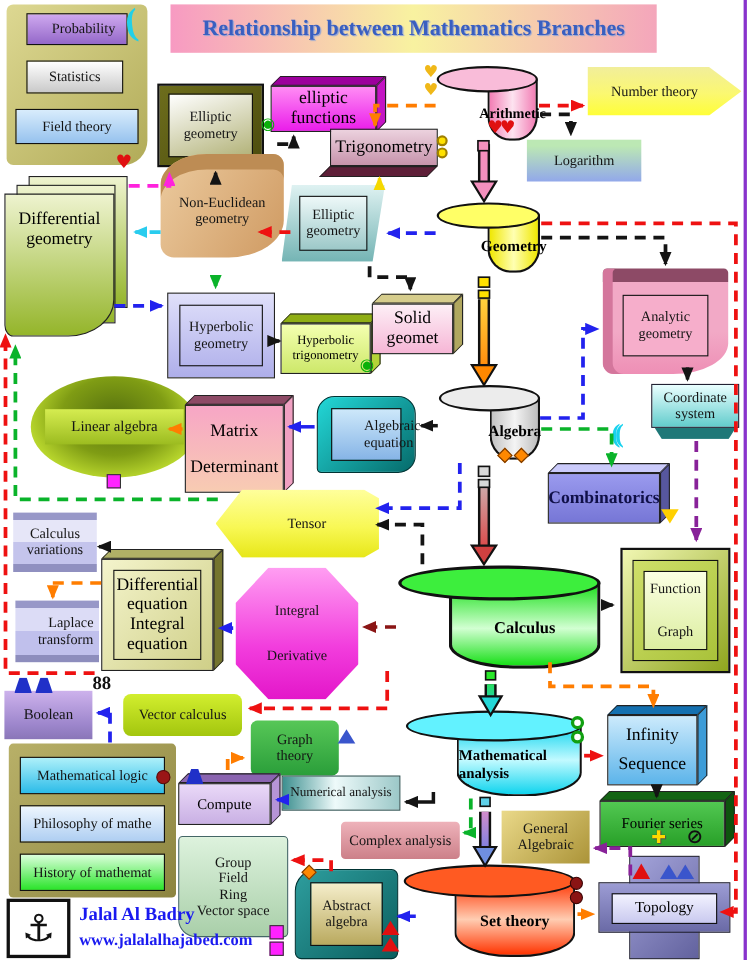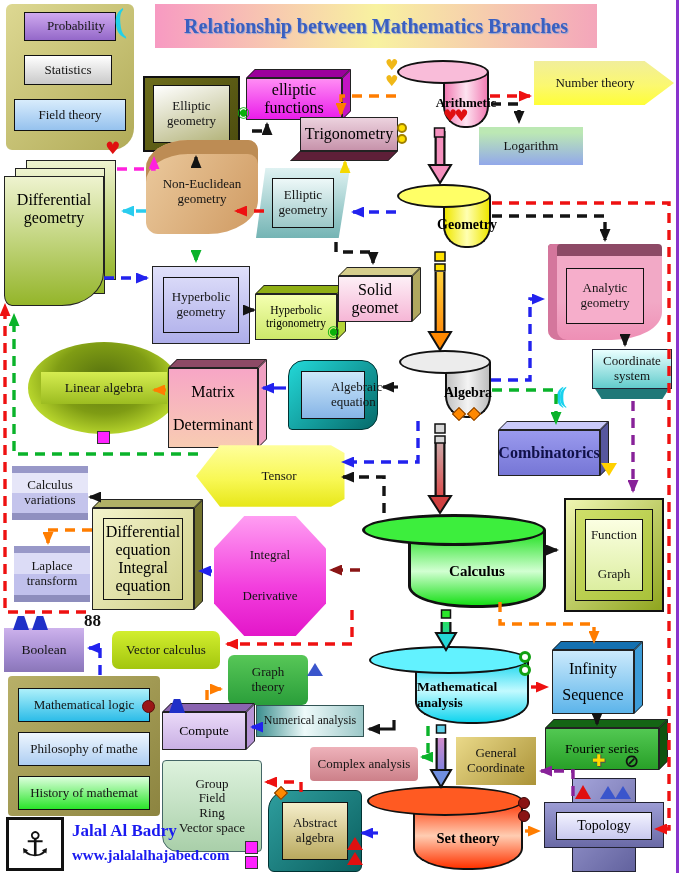--- a/index.html
+++ b/index.html
@@ -218,21 +218,21 @@
         <span>Differential</span>
         <span>equation</span>
         <span>Integral</span>
         <span>equation</span>
       </div>
       </div>
   </div>
 
   <div class="node" style="left:14px;top:546px;width:76px;height:56px;
               background:linear-gradient(180deg,#9898c8 0 12%,#dcdcf6 12% 50%,#c0c0ec 50% 88%,#8d8dbd 88% 100%);">
-    <span style="width:66px;">Laplace transform</span>
+    <span style="width:66px;text-align:right;">Laplace transform</span>
   </div>
 
   <div class="node" style="left:214px;top:516px;width:112px;height:120px;
               clip-path:polygon(27% 0,73% 0,100% 27%,100% 73%,73% 100%,27% 100%,0 73%,0 27%);
               background:linear-gradient(180deg,#ff9ef2 0%,#f23ddd 60%,#e316c9 100%);">
     <span style="margin-bottom:26px;">Integral</span>
     <span>Derivative</span>
   </div>
 
   <div class="cyl" style="left:362px;top:514px;width:184px;height:94px;">
@@ -285,21 +285,21 @@
   <div class="node" style="left:256px;top:705px;width:108px;height:32px;background:linear-gradient(90deg,#3c8f8f,#eefafa 45%,#9cc8c8);border:1px solid #355;">
     <span style="font-size:12px;white-space:nowrap;">Numerical analysis</span>
   </div>
 
   <div class="node" style="left:310px;top:747px;width:108px;height:34px;border-radius:4px;background:linear-gradient(180deg,#eeb2ba,#cc8089);">
     <span>Complex analysis</span>
   </div>
 
   <div class="node" style="left:456px;top:737px;width:80px;height:48px;background:linear-gradient(135deg,#ead989,#ab9338);">
     <span>General</span>
-    <span>Coordinate</span>
+    <span>Algebraic</span>
   </div>
 
   <div class="cyl" style="left:369px;top:646px;width:160px;height:78px;">
     <div class="cyl-lid" style="background:#62f2ff;height:28px;"></div>
     <div class="cyl-body" style="top:14px;background:linear-gradient(180deg,#10d4ee,#c2faff 50%,#10d4ee);">
       <span class="cyl-label" style="font-size:13.5px;">Mathematical analysis</span>
       </div>
   </div>
 
   <div class="b3" style="left:552px;top:650px;width:82px;height:64px;">

